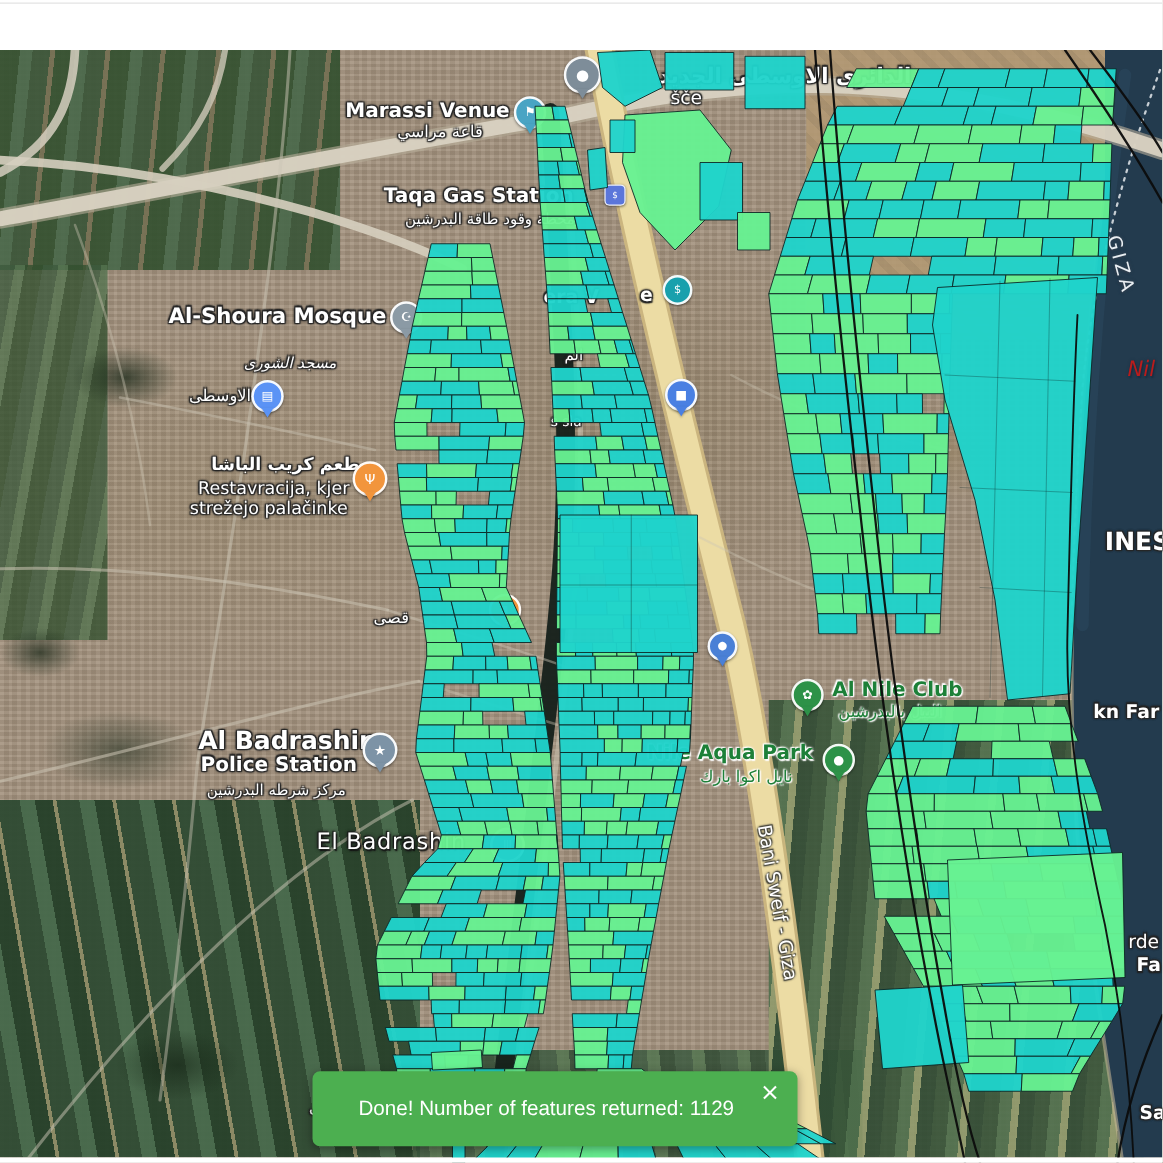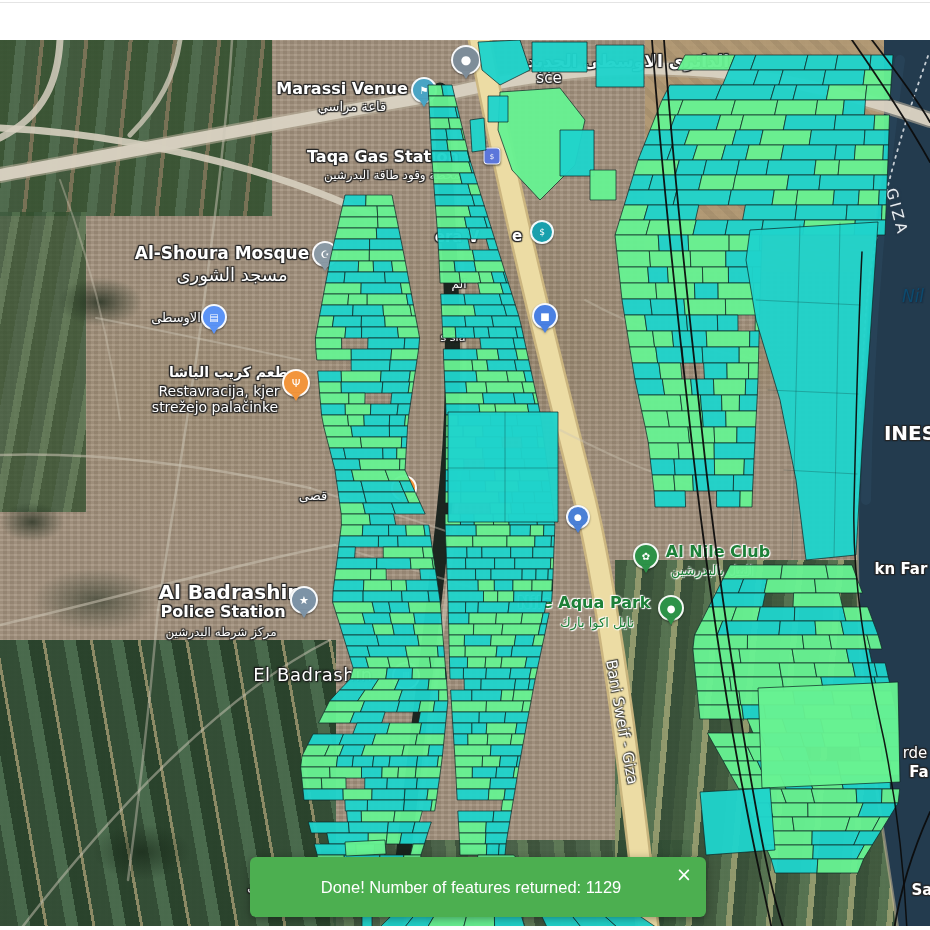--- a/index.html
+++ b/index.html
@@ -35,30 +35,30 @@
   .f-desert{left:645px;top:0;width:250px;height:232px;opacity:.9;background:
       repeating-linear-gradient(45deg, rgba(0,0,0,.06) 0 6px, transparent 6px 14px),#b39a74}
   svg.baselayer{position:absolute;top:-40px;left:0;width:930px;height:930px}
   .labels,.pins{position:absolute;inset:0;z-index:2;pointer-events:none}
   .lbl{position:absolute;white-space:nowrap;font-family:"DejaVu Sans",sans-serif;pointer-events:auto}
   .w{color:#fff;text-shadow:0 0 2px #2c2c2c,0 0 2px #2c2c2c,1px 1px 1px #222,-1px -1px 1px #222,1px -1px 1px #222,-1px 1px 1px #222}
   .t{color:#fff;letter-spacing:.6px;text-shadow:0 0 3px #1e1e1e,0 0 3px #1e1e1e,1px 1px 1px #111,-1px -1px 1px #111}
   .g{color:#1d8038;text-shadow:0 0 2px #fff,0 0 2px #fff,1px 1px 1px #fff,-1px -1px 1px #fff}
   .rd{color:#fff;text-shadow:0 0 2px #4b4b43,0 0 2px #4b4b43,1px 1px 1px #3a3a33,-1px -1px 1px #3a3a33}
   .b{color:#eaeff3;text-shadow:0 0 2px rgba(55,70,85,.95),0 0 3px rgba(55,70,85,.8),1px 1px 1px rgba(40,55,70,.8)}
-  .wt{color:#0c4a6e;font-style:italic;text-shadow:0 0 2px rgba(25,45,65,.9),1px 1px 1px rgba(25,45,65,.8)}
+  .wt{color:#b91c1c;font-style:italic;text-shadow:0 0 2px rgba(25,45,65,.9),1px 1px 1px rgba(25,45,65,.8)}
   .pin,.pcircle,.psq{position:absolute;display:flex;align-items:center;justify-content:center;
      color:#fff;transform:translate(-50%,-50%);box-shadow:0 1px 2px rgba(0,0,0,.45);pointer-events:auto;cursor:pointer}
   .pin{border-radius:50%;border:2px solid rgba(255,255,255,.95)}
   .pin::after{content:"";position:absolute;top:92%;left:50%;transform:translateX(-50%);
      border:5px solid transparent;border-top:8px solid var(--c);border-bottom:0;filter:drop-shadow(0 1px 1px rgba(0,0,0,.3))}
   .pcircle{border-radius:50%;border:2px solid rgba(255,255,255,.95)}
   .psq{border-radius:4px;border:1.5px solid rgba(255,255,255,.9)}
   svg.overlay{position:absolute;inset:0;z-index:3;pointer-events:none}
-  .toast{position:absolute;left:250px;top:857px;width:456px;height:60px;background:#4caf50;border-radius:6px;
+  .toast{position:absolute;left:250px;top:857px;width:388px;height:60px;background:#4caf50;border-radius:6px;
      z-index:6;display:flex;align-items:center;justify-content:center;box-shadow:0 2px 8px rgba(0,0,0,.35)}
   .toast-msg{color:#fff;font-size:16.5px;font-family:"Liberation Sans",sans-serif;padding-right:14px}
   .toast-close{position:absolute;top:6px;right:12px;background:none;border:none;color:#fff;
      font-size:19px;line-height:1;cursor:pointer;font-family:"DejaVu Sans",sans-serif;padding:2px}
 </style>
 </head>
 <body>
 
 <div class="stage">
   <div class="header">
@@ -105,21 +105,21 @@
   <div class="labels" id="labels">
       <div class="lbl w" style="left: 628px; top: 61px; font-size: 17px; font-weight: 700; transform: translate(-50%, -50%);">الدائرى الاوسطى الجديد</div>
       <div class="lbl w" style="left: 549px; top: 78px; font-size: 15px; font-weight: 400; transform: translate(-50%, -50%);">šče</div>
       <div class="lbl w" style="left: 342px; top: 88px; font-size: 16px; font-weight: 700; transform: translate(-50%, -50%);">Marassi Venue</div>
       <div class="lbl w" style="left: 352px; top: 106px; font-size: 13px; font-weight: 400; transform: translate(-50%, -50%);">قاعة مراسي</div>
       <div class="lbl w" style="left: 383px; top: 156px; font-size: 16px; font-weight: 700; transform: translate(-50%, -50%);">Taqa Gas Station</div>
       <div class="lbl w" style="left: 392px; top: 175px; font-size: 12px; font-weight: 400; transform: translate(-50%, -50%);">محطة وقود طاقة البدرشين</div>
       <div class="lbl w" style="left: 457px; top: 237px; font-size: 15px; font-weight: 700; transform: translate(-50%, -50%);">era V</div>
       <div class="lbl w" style="left: 517px; top: 236px; font-size: 15px; font-weight: 700; transform: translate(-50%, -50%);">e</div>
       <div class="lbl w" style="left: 222px; top: 253px; font-size: 17px; font-weight: 700; transform: translate(-50%, -50%);">Al-Shoura Mosque</div>
-      <div class="lbl w" style="left: 232px; top: 274px; font-size: 18px; font-weight: 400; transform: translate(-50%, -50%);">مسجد الشورى</div>
+      <div class="lbl w" style="left: 232px; top: 290px; font-size: 12px; font-weight: 400; transform: translate(-50%, -50%); font-style: italic;">مسجد الشورى</div>
       <div class="lbl w" style="left: 459px; top: 284px; font-size: 12px; font-weight: 400; transform: translate(-50%, -50%);">الم</div>
       <div class="lbl w" style="left: 176px; top: 317px; font-size: 13px; font-weight: 400; transform: translate(-50%, -50%);">الاوسطى</div>
       <div class="lbl w" style="left: 453px; top: 337px; font-size: 11px; font-weight: 400; transform: translate(-50%, -50%);">s sla</div>
       <div class="lbl w" style="left: 233px; top: 372px; font-size: 14px; font-weight: 700; transform: translate(-50%, -50%);">مطعم كريب الباشا</div>
       <div class="lbl w" style="left: 219px; top: 391px; font-size: 14px; font-weight: 400; transform: translate(-50%, -50%);">Restavracija, kjer</div>
       <div class="lbl w" style="left: 215px; top: 407px; font-size: 14px; font-weight: 400; transform: translate(-50%, -50%);">strežejo palačinke</div>
       <div class="lbl w" style="left: 313px; top: 495px; font-size: 13px; font-weight: 400; transform: translate(-50%, -50%); text-align: center;">قصى</div>
       <div class="lbl w" style="left: 230px; top: 592px; font-size: 20px; font-weight: 700; transform: translate(-50%, -50%);">Al Badrashin</div>
       <div class="lbl w" style="left: 223px; top: 611px; font-size: 16px; font-weight: 700; transform: translate(-50%, -50%);">Police Station</div>
       <div class="lbl w" style="left: 197px; top: 632px; font-size: 12px; font-weight: 400; transform: translate(-50%, -50%); margin-left: 24px;">مركز شرطه البدرشين</div>

